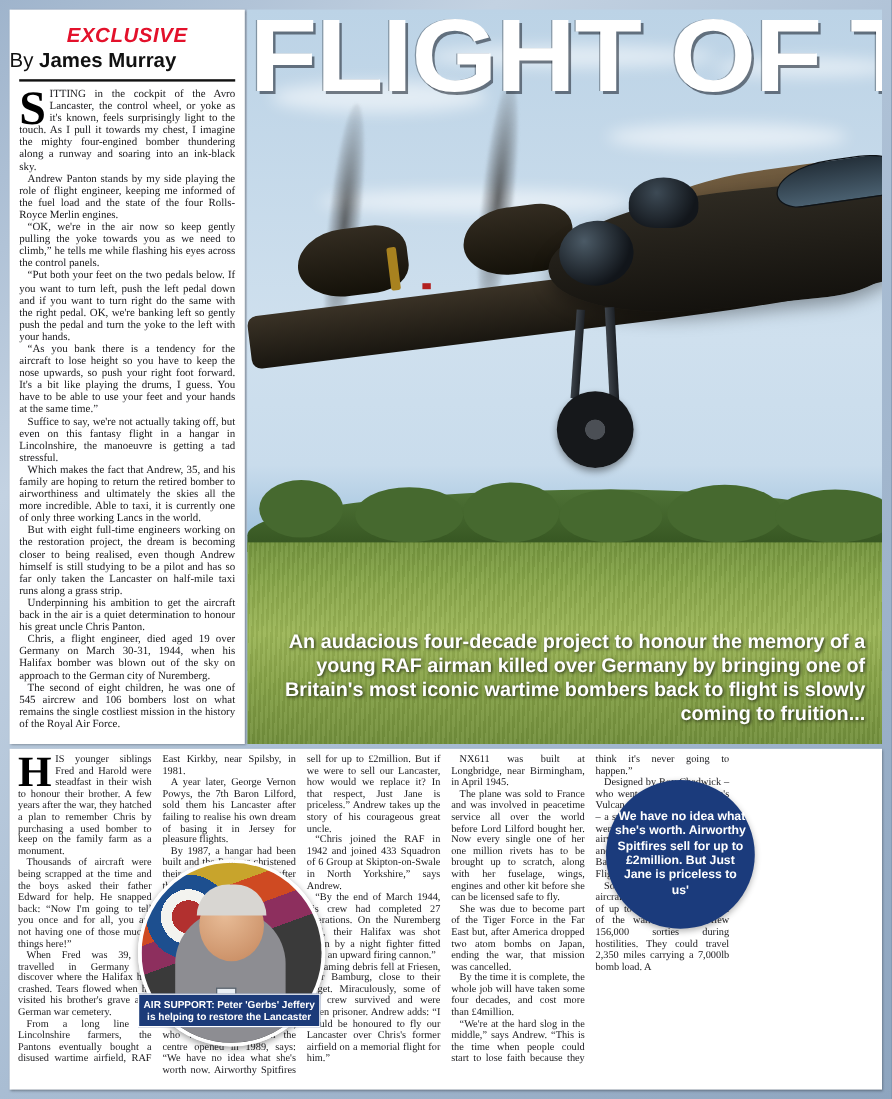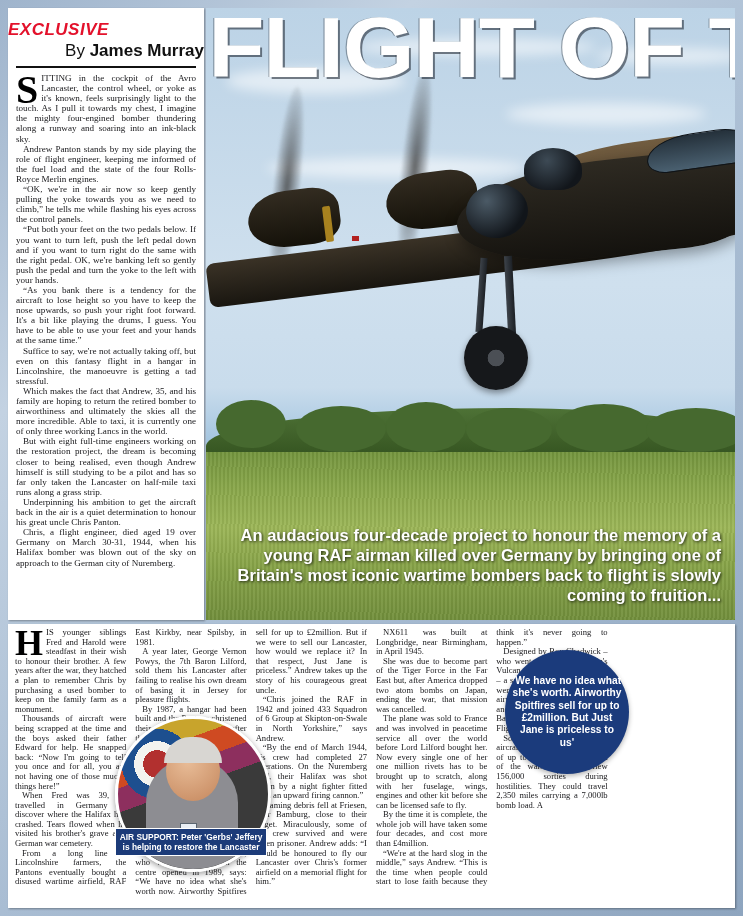--- a/index.html
+++ b/index.html
@@ -8,26 +8,26 @@
     position:relative;width:743px;height:916px;overflow:hidden;
     background:linear-gradient(135deg,#9fb4cc 0%,#c3d2e2 25%,#a9bdd3 55%,#8ea5bf 100%);
   }
   
   #left-panel{
     position:absolute;left:8px;top:8px;width:196px;height:612px;
     background:#ffffff;box-shadow:1px 1px 2px rgba(0,0,0,.35);
     overflow:hidden;
   }
   .excl{
-    color:#e3112b;font-family:"Liberation Sans",sans-serif;
+    text-align:center;color:#e3112b;font-family:"Liberation Sans",sans-serif;
     font-weight:bold;font-style:italic;font-size:17px;letter-spacing:.5px;
     margin:12px 0 1px 0;text-transform:uppercase;
   }
   .byline{
-    text-align:right;font-family:"Liberation Sans",sans-serif;font-size:17px;
+    text-align:left;font-family:"Liberation Sans",sans-serif;font-size:17px;
     margin:0 0 5px 0;color:#111;
   }
   .byline b{font-weight:bold;}
   .rule{height:2px;background:#111;margin:0 8px 5px 8px;}
   .body-col{
     padding:0 8px;font-size:9.1px;line-height:10.1px;text-align:justify;
     color:#17171a;hyphens:auto;-webkit-hyphens:auto;
   }
   .body-col p{margin:0;text-indent:7px;}
   .body-col p.noind{text-indent:0;}
@@ -204,20 +204,21 @@
       <p class="noind"><span class="dropcap">S</span><span>ITTING in the cockpit of the Avro Lancaster, the control wheel, or yoke as it's known, feels surprisingly light to the touch. As I pull it towards my chest, I imagine the mighty four-engined bomber thundering along a runway and soaring into an ink-black sky.</span></p>
       <p>Andrew Panton stands by my side playing the role of flight engineer, keeping me informed of the fuel load and the state of the four Rolls-Royce Merlin engines.</p>
       <p>“OK, we're in the air now so keep gently pulling the yoke towards you as we need to climb,” he tells me while flashing his eyes across the control panels.</p>
       <p>“Put both your feet on the two pedals below. If you want to turn left, push the left pedal down and if you want to turn right do the same with the right pedal. OK, we're banking left so gently push the pedal and turn the yoke to the left with your hands.</p>
       <p>“As you bank there is a tendency for the aircraft to lose height so you have to keep the nose upwards, so push your right foot forward. It's a bit like playing the drums, I guess. You have to be able to use your feet and your hands at the same time.”</p>
       <p>Suffice to say, we're not actually taking off, but even on this fantasy flight in a hangar in Lincolnshire, the manoeuvre is getting a tad stressful.</p>
       <p>Which makes the fact that Andrew, 35, and his family are hoping to return the retired bomber to airworthiness and ultimately the skies all the more incredible. Able to taxi, it is currently one of only three working Lancs in the world.</p>
       <p>But with eight full-time engineers working on the restoration project, the dream is becoming closer to being realised, even though Andrew himself is still studying to be a pilot and has so far only taken the Lancaster on half-mile taxi runs along a grass strip.</p>
       <p>Underpinning his ambition to get the aircraft back in the air is a quiet determination to honour his great uncle Chris Panton.</p>
       <p>Chris, a flight engineer, died aged 19 over Germany on March 30-31, 1944, when his Halifax bomber was blown out of the sky on approach to the German city of Nuremberg.</p>
+      <p>The second of eight children, he was one of 545 aircrew and 106 bombers lost on what remains the single costliest mission in the history of the Royal Air Force.</p>
     </div>
   </div>
 
   <div id="photo">
     <div class="cloud" style="left:20px;top:60px;width:180px;height:26px;"></div>
     <div class="cloud" style="left:150px;top:30px;width:240px;height:18px;"></div>
     <div class="cloud" style="left:300px;top:95px;width:200px;height:22px;"></div>
     <div class="cloud" style="left:390px;top:40px;width:150px;height:16px;"></div>
     <div class="cloud" style="left:60px;top:150px;width:260px;height:20px;"></div>
 
@@ -260,22 +261,22 @@
       <p>When Fred was 39, he travelled in Germany to discover where the Halifax had crashed. Tears flowed when he visited his brother's grave at a German war cemetery.</p>
       <p>From a long line of Lincolnshire farmers, the Pantons eventually bought a disused wartime airfield, RAF East Kirkby, near Spilsby, in 1981.</p>
       <p>A year later, George Vernon Powys, the 7th Baron Lilford, sold them his Lancaster after failing to realise his own dream of basing it in Jersey for pleasure flights.</p>
       <p>By 1987, a hangar had been built and the Pantons christened their new arrival Just Jane, after the popular wartime cartoon character featured in the Daily Mirror.</p>
       <p>As public interest grew, brothers Fred and Harold, who were just 13 and 11 respectively when their older sibling was killed, turned the old RAF station into the Lincolnshire Aviation Heritage Centre with Lancaster NX611 taking pride of place.</p>
       <p>Andrew, Fred's grandson, who was a baby when the centre opened in 1989, says: “We have no idea what she's worth now. Airworthy Spitfires sell for up to £2million. But if we were to sell our Lancaster, how would we replace it? In that respect, Just Jane is priceless.” Andrew takes up the story of his courageous great uncle.</p>
       <p>“Chris joined the RAF in 1942 and joined 433 Squadron of 6 Group at Skipton-on-Swale in North Yorkshire,” says Andrew.</p>
       <p>“By the end of March 1944, his crew had completed 27 operations. On the Nuremberg raid, their Halifax was shot down by a night fighter fitted with an upward firing cannon.”</p>
       <p>Flaming debris fell at Friesen, near Bamburg, close to their target. Miraculously, some of the crew survived and were taken prisoner. Andrew adds: “I would be honoured to fly our Lancaster over Chris's former airfield on a memorial flight for him.”</p>
       <p>NX611 was built at Longbridge, near Birmingham, in April 1945.</p>
+      <p>The plane was sold to France and was involved in peacetime service all over the world before Lord Lilford bought her. Now every single one of her one million rivets has to be brought up to scratch, along with her fuselage, wings, engines and other kit before she can be licensed safe to fly.</p>
       <p>She was due to become part of the Tiger Force in the Far East but, after America dropped two atom bombs on Japan, ending the war, that mission was cancelled.</p>
-      <p>The plane was sold to France and was involved in peacetime service all over the world before Lord Lilford bought her. Now every single one of her one million rivets has to be brought up to scratch, along with her fuselage, wings, engines and other kit before she can be licensed safe to fly.</p>
       <p>By the time it is complete, the whole job will have taken some four decades, and cost more than £4million.</p>
       <p>“We're at the hard slog in the middle,” says Andrew. “This is the time when people could start to lose faith because they think it's never going to happen.”</p>
       <p>Designed by Roy Chadwick – who went on to build Britain's Vulcan nuclear-capable bomber – a staggering 7,377 Lancasters were made but only two remain airworthy, one in Canada and another operated by the RAF Battle of Britain Memorial Flight.</p>
       <p>Some later marks of the aircraft could carry bomb loads of up to 22,000lbs, the largest of the war. Lancasters flew 156,000 sorties during hostilities. They could travel 2,350 miles carrying a 7,000lb bomb load. A</p>
     </div>
   </div>
 
   <div id="inset">
     <div class="ring">
       <div class="person"></div>

